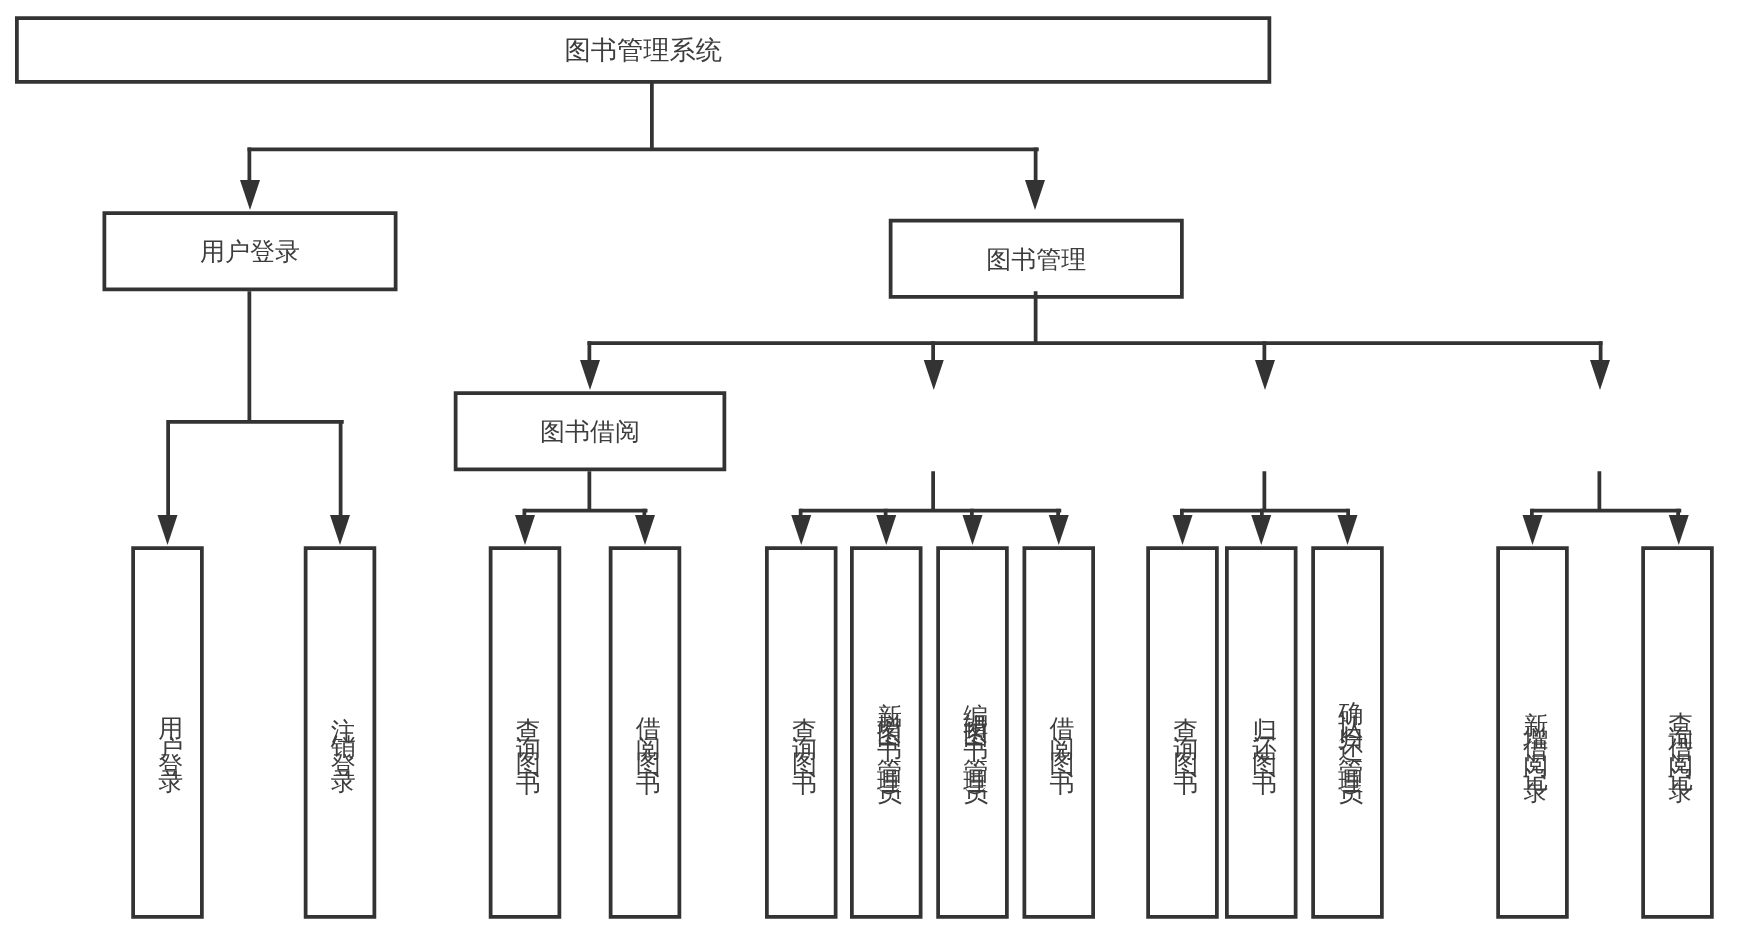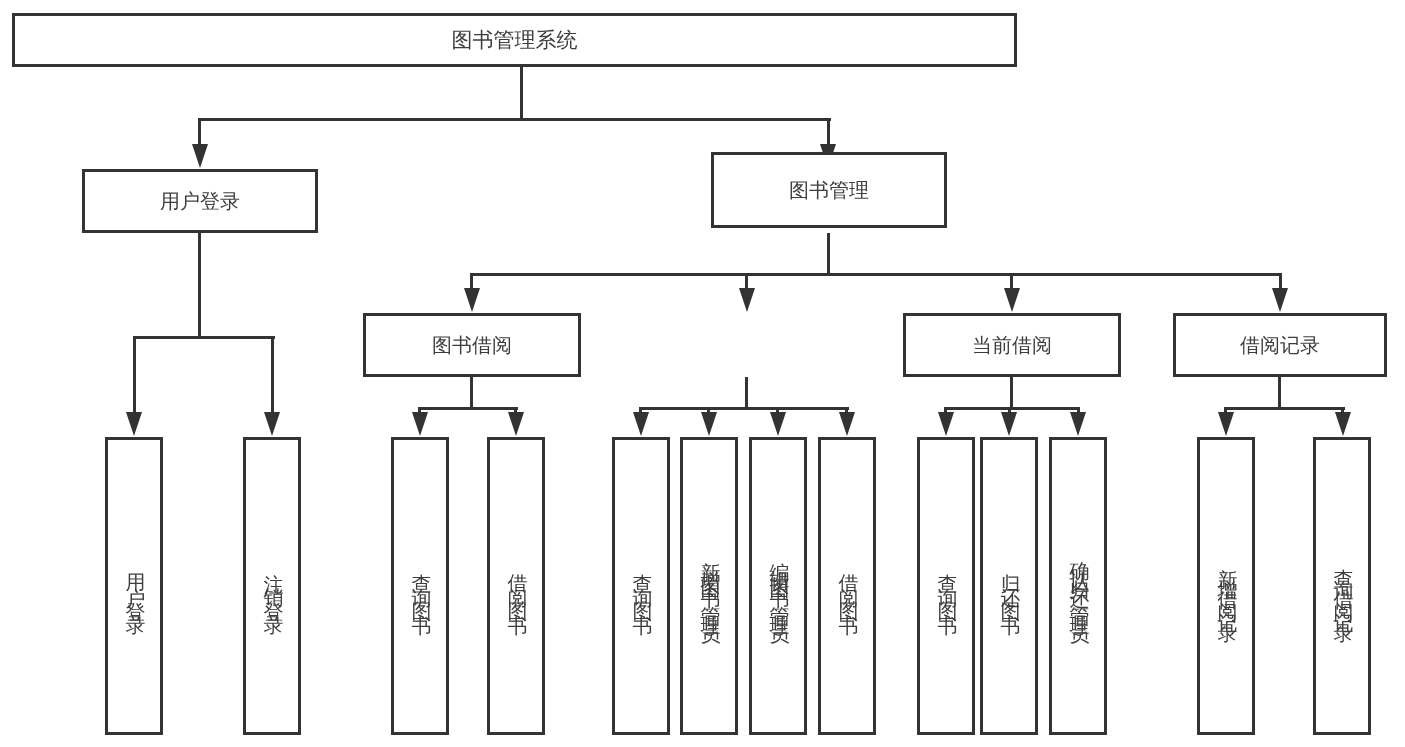--- a/index.html
+++ b/index.html
@@ -45,21 +45,21 @@
   <div class="vline" style="left:520px; top:66px;  height:54px;"></div>
   <div class="hline" style="left:198px; top:118px; width:633px;"></div>
   <div class="vline" style="left:198px; top:118px; height:29px;"></div>
   <div class="ahead" style="left:192px; top:144px;"></div>
   <div class="vline" style="left:827px; top:118px; height:29px;"></div>
   <div class="ahead" style="left:820px; top:144px;"></div>
 
   <div class="node" style="left:82px; top:169px; width:236px; height:64px;">
     <span>用户登录</span>
   </div>
-  <div class="node" style="left:711px; top:152px; width:236px; height:76px;">
+  <div class="node" style="left:711px; top:175px; width:236px; height:64px;">
     <span>图书管理</span>
   </div>
 
   <div class="vline" style="left:198px; top:233px; height:105px;"></div>
   <div class="hline" style="left:134px; top:336px; width:141px;"></div>
   <div class="vline" style="left:133px; top:336px; height:79px;"></div>
   <div class="ahead" style="left:126px; top:412px;"></div>
   <div class="vline" style="left:271px; top:336px; height:79px;"></div>
   <div class="ahead" style="left:264px; top:412px;"></div>
 
@@ -69,26 +69,20 @@
   <div class="ahead" style="left:464px;  top:288px;"></div>
   <div class="vline" style="left:745px;  top:273px; height:19px;"></div>
   <div class="ahead" style="left:739px;  top:288px;"></div>
   <div class="vline" style="left:1010px; top:273px; height:19px;"></div>
   <div class="ahead" style="left:1004px; top:288px;"></div>
   <div class="vline" style="left:1279px; top:273px; height:19px;"></div>
   <div class="ahead" style="left:1272px; top:288px;"></div>
 
   <div class="node" style="left:363px; top:313px; width:218px; height:64px;">
     <span>图书借阅</span>
-  </div>
-  <div class="node" style="left:903px; top:313px; width:218px; height:64px;">
-    <span>当前借阅</span>
-  </div>
-  <div class="node" style="left:1173px; top:313px; width:214px; height:64px;">
-    <span>借阅记录</span>
   </div>
 
   <div class="vline" style="left:470px; top:377px; height:32px;"></div>
   <div class="hline" style="left:419px; top:407px; width:99px;"></div>
   <div class="vline" style="left:418px; top:407px; height:8px;"></div>
   <div class="ahead" style="left:412px; top:412px;"></div>
   <div class="vline" style="left:514px; top:407px; height:8px;"></div>
   <div class="ahead" style="left:508px; top:412px;"></div>
 
   <div class="vline" style="left:745px; top:377px; height:32px;"></div>

